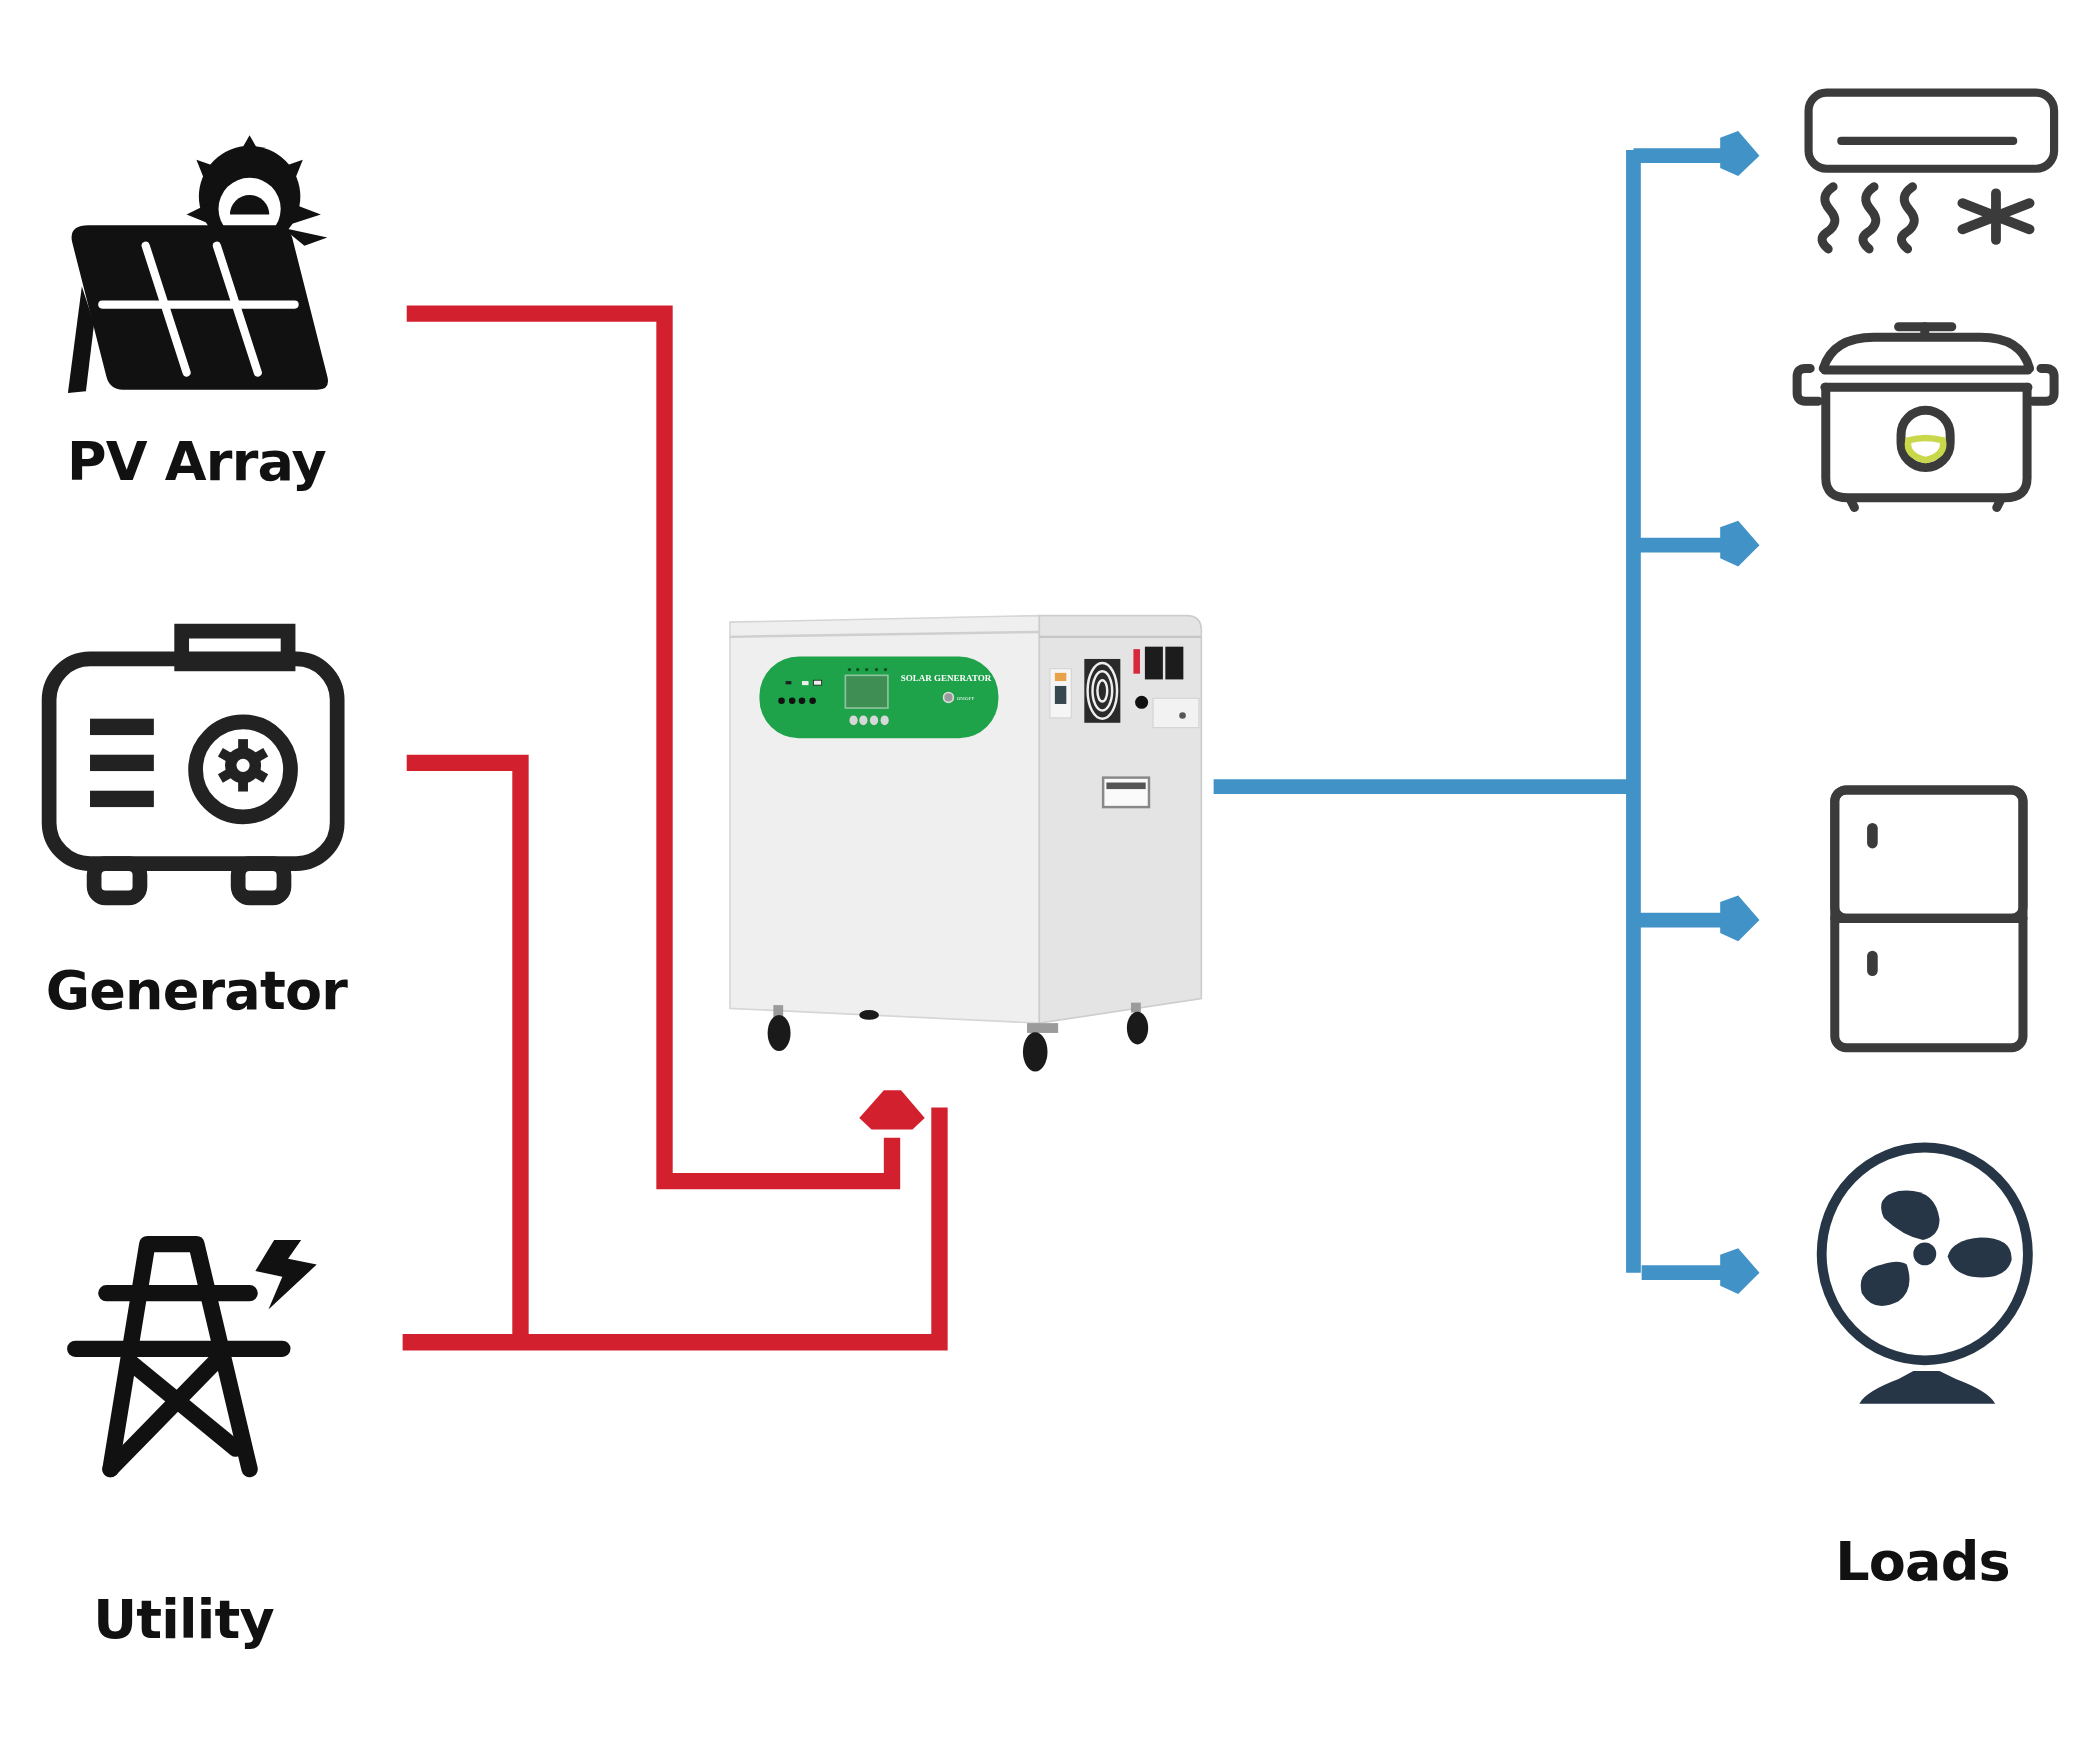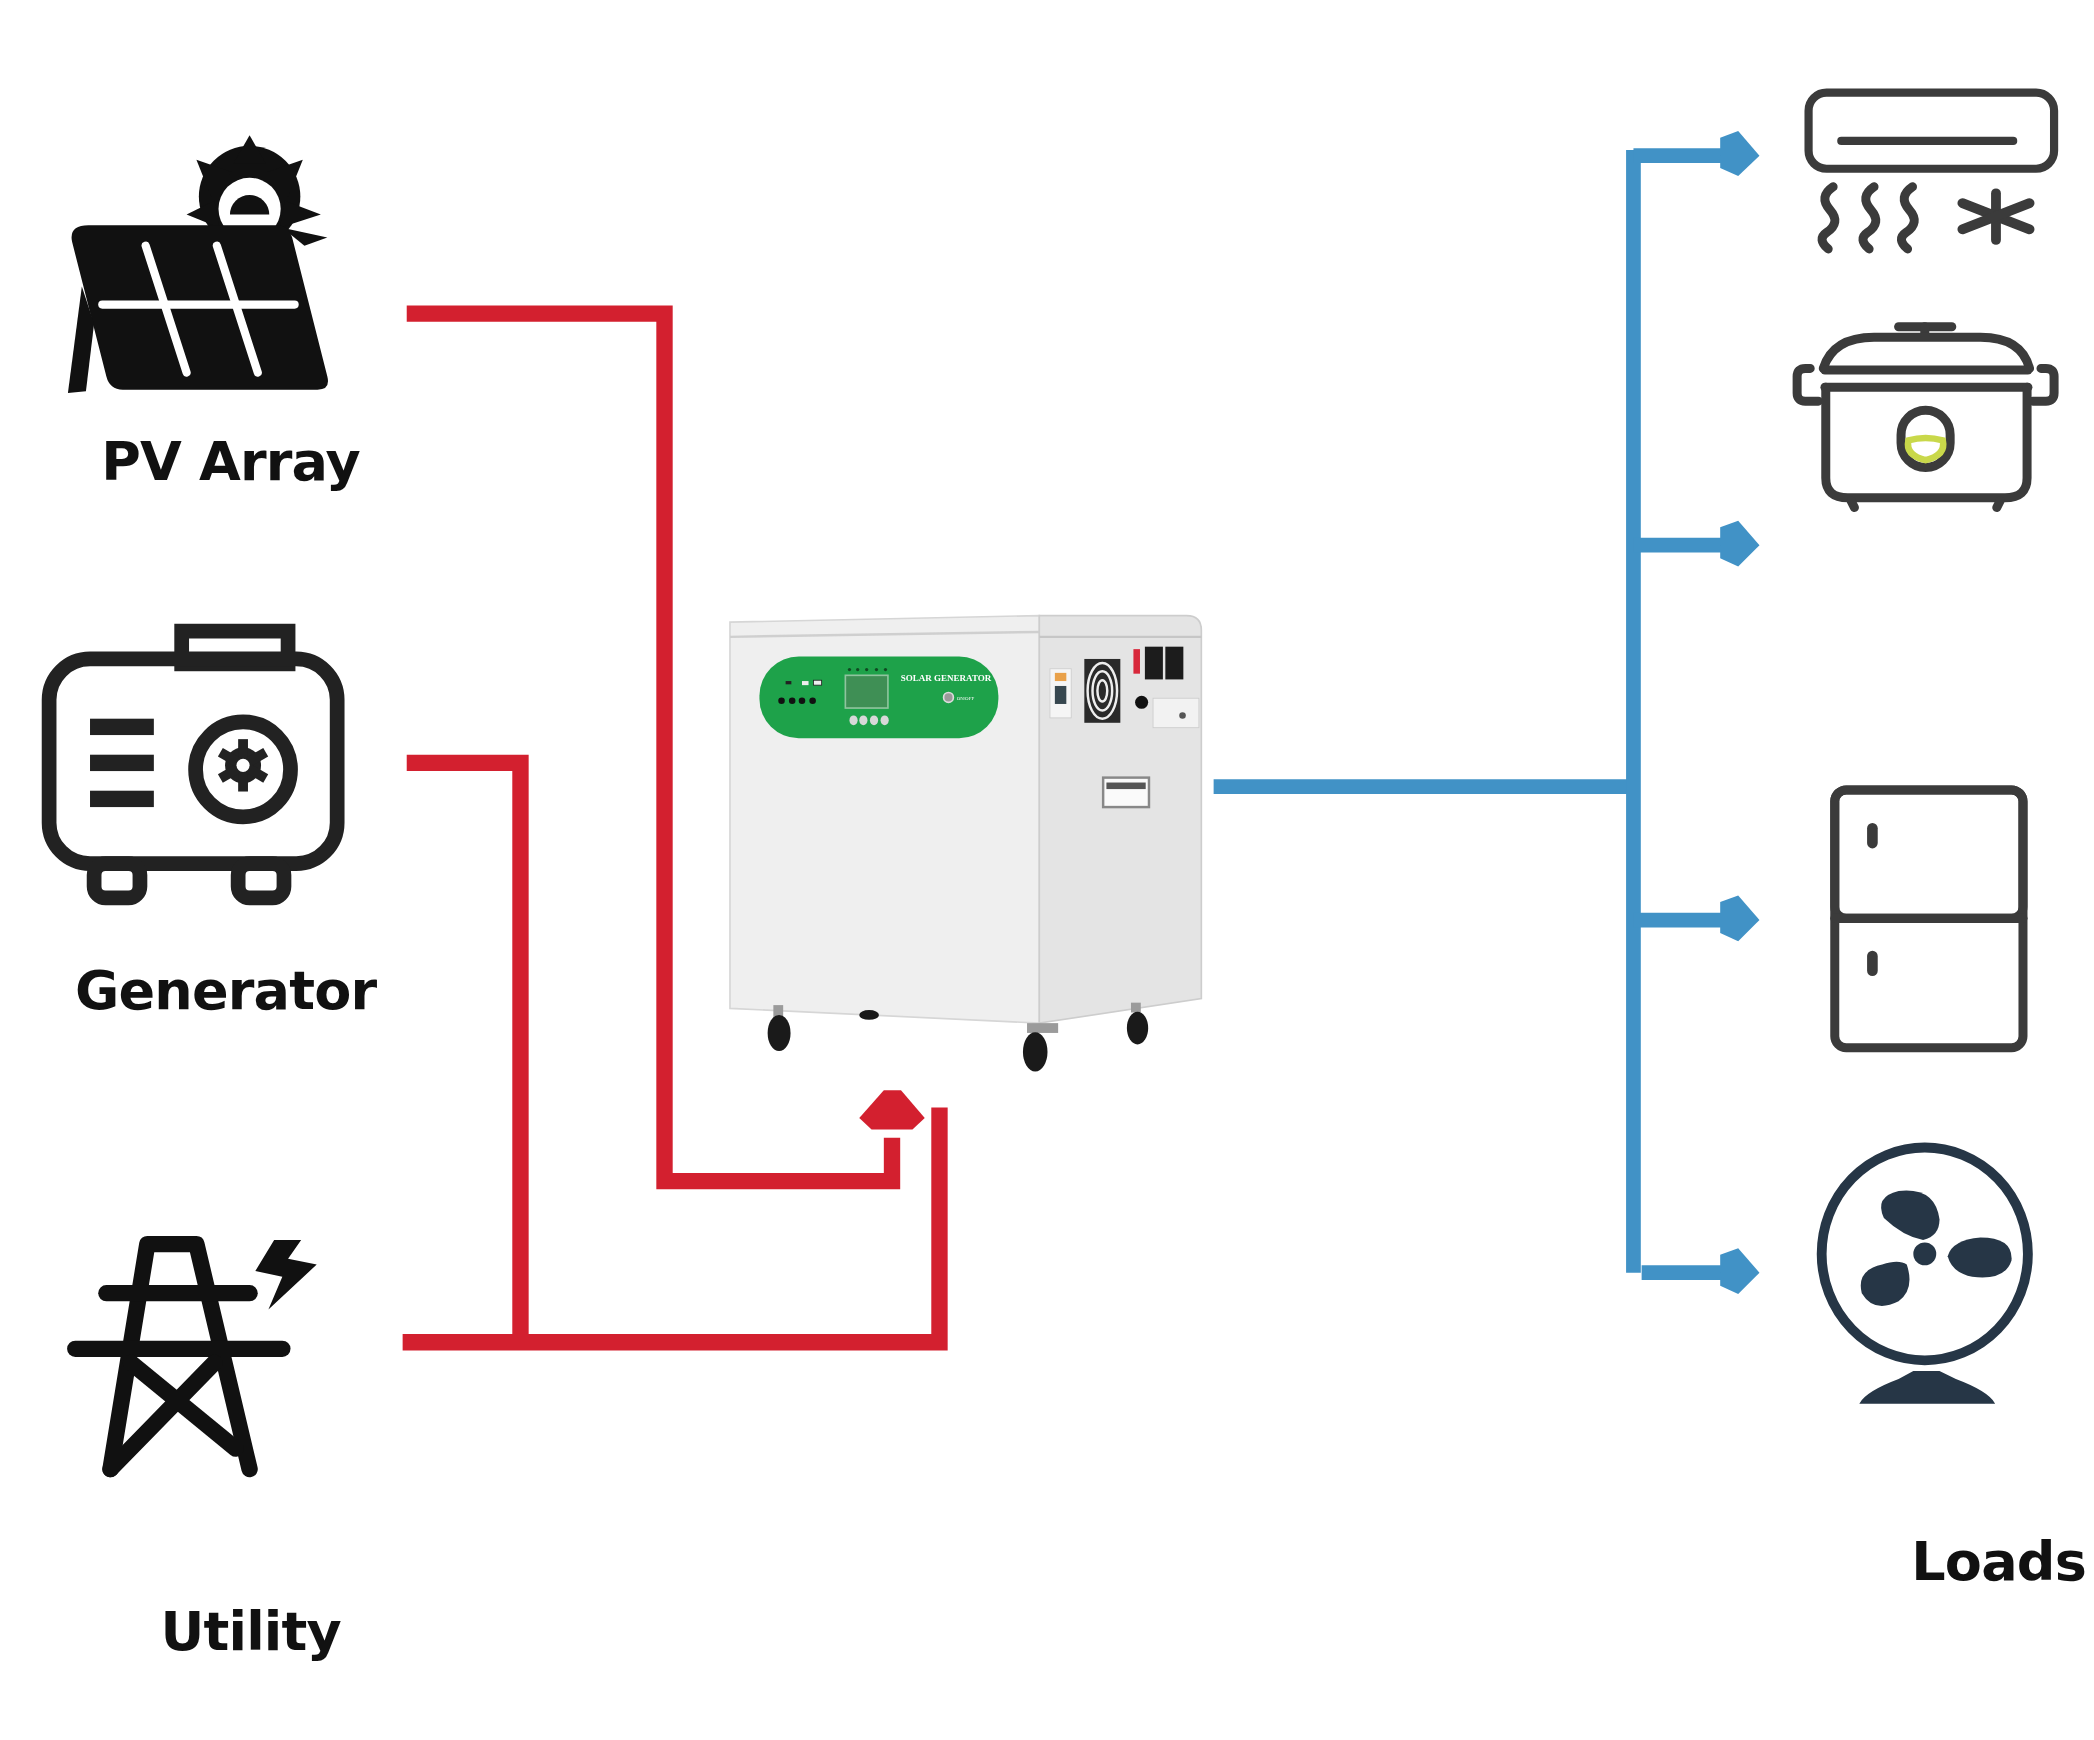--- a/index.html
+++ b/index.html
@@ -1,18 +1,18 @@
 <!DOCTYPE html>
 <html style="font-size:13px"><head>
 <meta charset="utf-8">
 <style>
   html, body { margin:0; padding:0; background:#ffffff; }
   body { width:2095px; height:1741px; position:relative; overflow:hidden; font-family:"DejaVu Sans", sans-serif; }
   .canvas { position:absolute; left:0; top:0; width:2095px; height:1741px; }
-  .label { position:absolute; font-family:"DejaVu Sans", sans-serif; font-weight:bold; color:#111; font-size:54px; text-align:right; white-space:nowrap; letter-spacing:-0.8px; }
+  .label { position:absolute; font-family:"DejaVu Sans", sans-serif; font-weight:bold; color:#111; font-size:54px; text-align:center; white-space:nowrap; letter-spacing:-0.8px; }
   svg text { font-family:"Liberation Serif", serif; }
 </style>
 </head>
 <body>
 
 <div class="canvas">
 <svg width="2095" height="1741" viewBox="0 0 2560 2127" xmlns="http://www.w3.org/2000/svg">
 
   <g fill="none" stroke="#d3202f" stroke-width="20" stroke-linejoin="miter" stroke-linecap="butt">
 
@@ -210,16 +210,16 @@
     <path d="M2302,1488 Q2290,1462 2320,1455 Q2365,1450 2370,1490 Q2370,1510 2350,1515 Q2325,1510 2302,1488 Z" fill="#263646"></path>
     <path d="M2380,1535 Q2385,1515 2420,1512 Q2460,1512 2458,1540 Q2450,1565 2410,1560 Q2385,1555 2380,1535 Z" fill="#263646"></path>
     <path d="M2330,1545 Q2340,1575 2320,1590 Q2290,1605 2275,1580 Q2268,1552 2300,1545 Q2320,1538 2330,1545 Z" fill="#263646"></path>
     <path d="M2272,1715 Q2280,1700 2320,1685 L2338,1675 L2370,1675 L2390,1685 Q2430,1700 2438,1715 Z" fill="#263646"></path>
   </g>
 </svg>
 
 
 <div class="label" style="left:33px; top:430px; width:327px;">PV Array</div>
 <div class="label" style="left:16.4px; top:959px; width:360px;">Generator</div>
-<div class="label" style="left:14px; top:1588px; width:327px;margin-top:12px;">Utility</div>
+<div class="label" style="left:20px; top:1588px; width:327px;">Utility</div>
 <div class="label" style="left:1759px; top:1514px; width:327px;margin-top:16px;">Loads</div>
 </div>
 
 
 </body></html>

